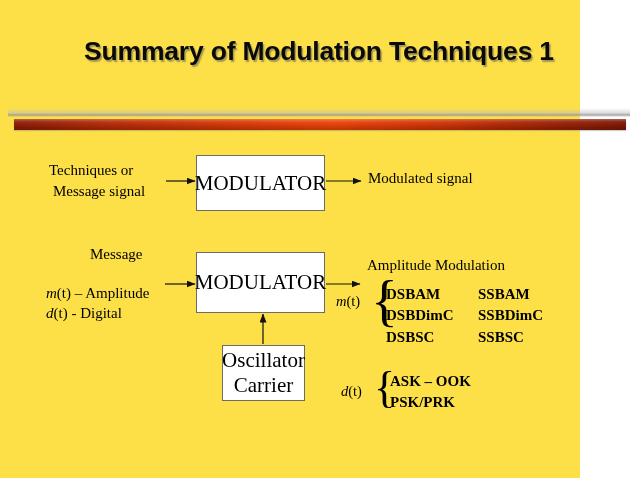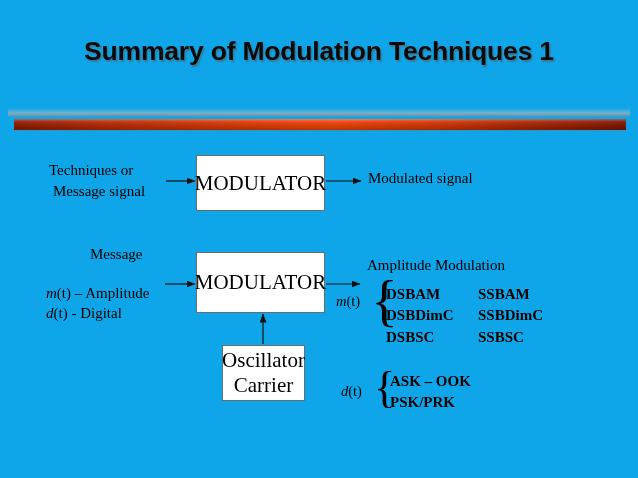--- a/index.html
+++ b/index.html
@@ -12,23 +12,23 @@
     height: 478px;
     position: relative;
     overflow: hidden;
     font-family: "Liberation Serif", "DejaVu Serif", serif;
     color: #000000;
   }
 
   .slide {
     position: absolute;
     left: 0; top: 0;
-    width: 638px;
+    width: 580px;
     height: 478px;
-    background: #0ea5e9;
+    background: #fde047;
   }
 
   
   .title {
     position: absolute;
     left: 0;
     top: 36px;
     width: 638px;
     text-align: center;
     font-family: "Liberation Sans", "DejaVu Sans", sans-serif;

